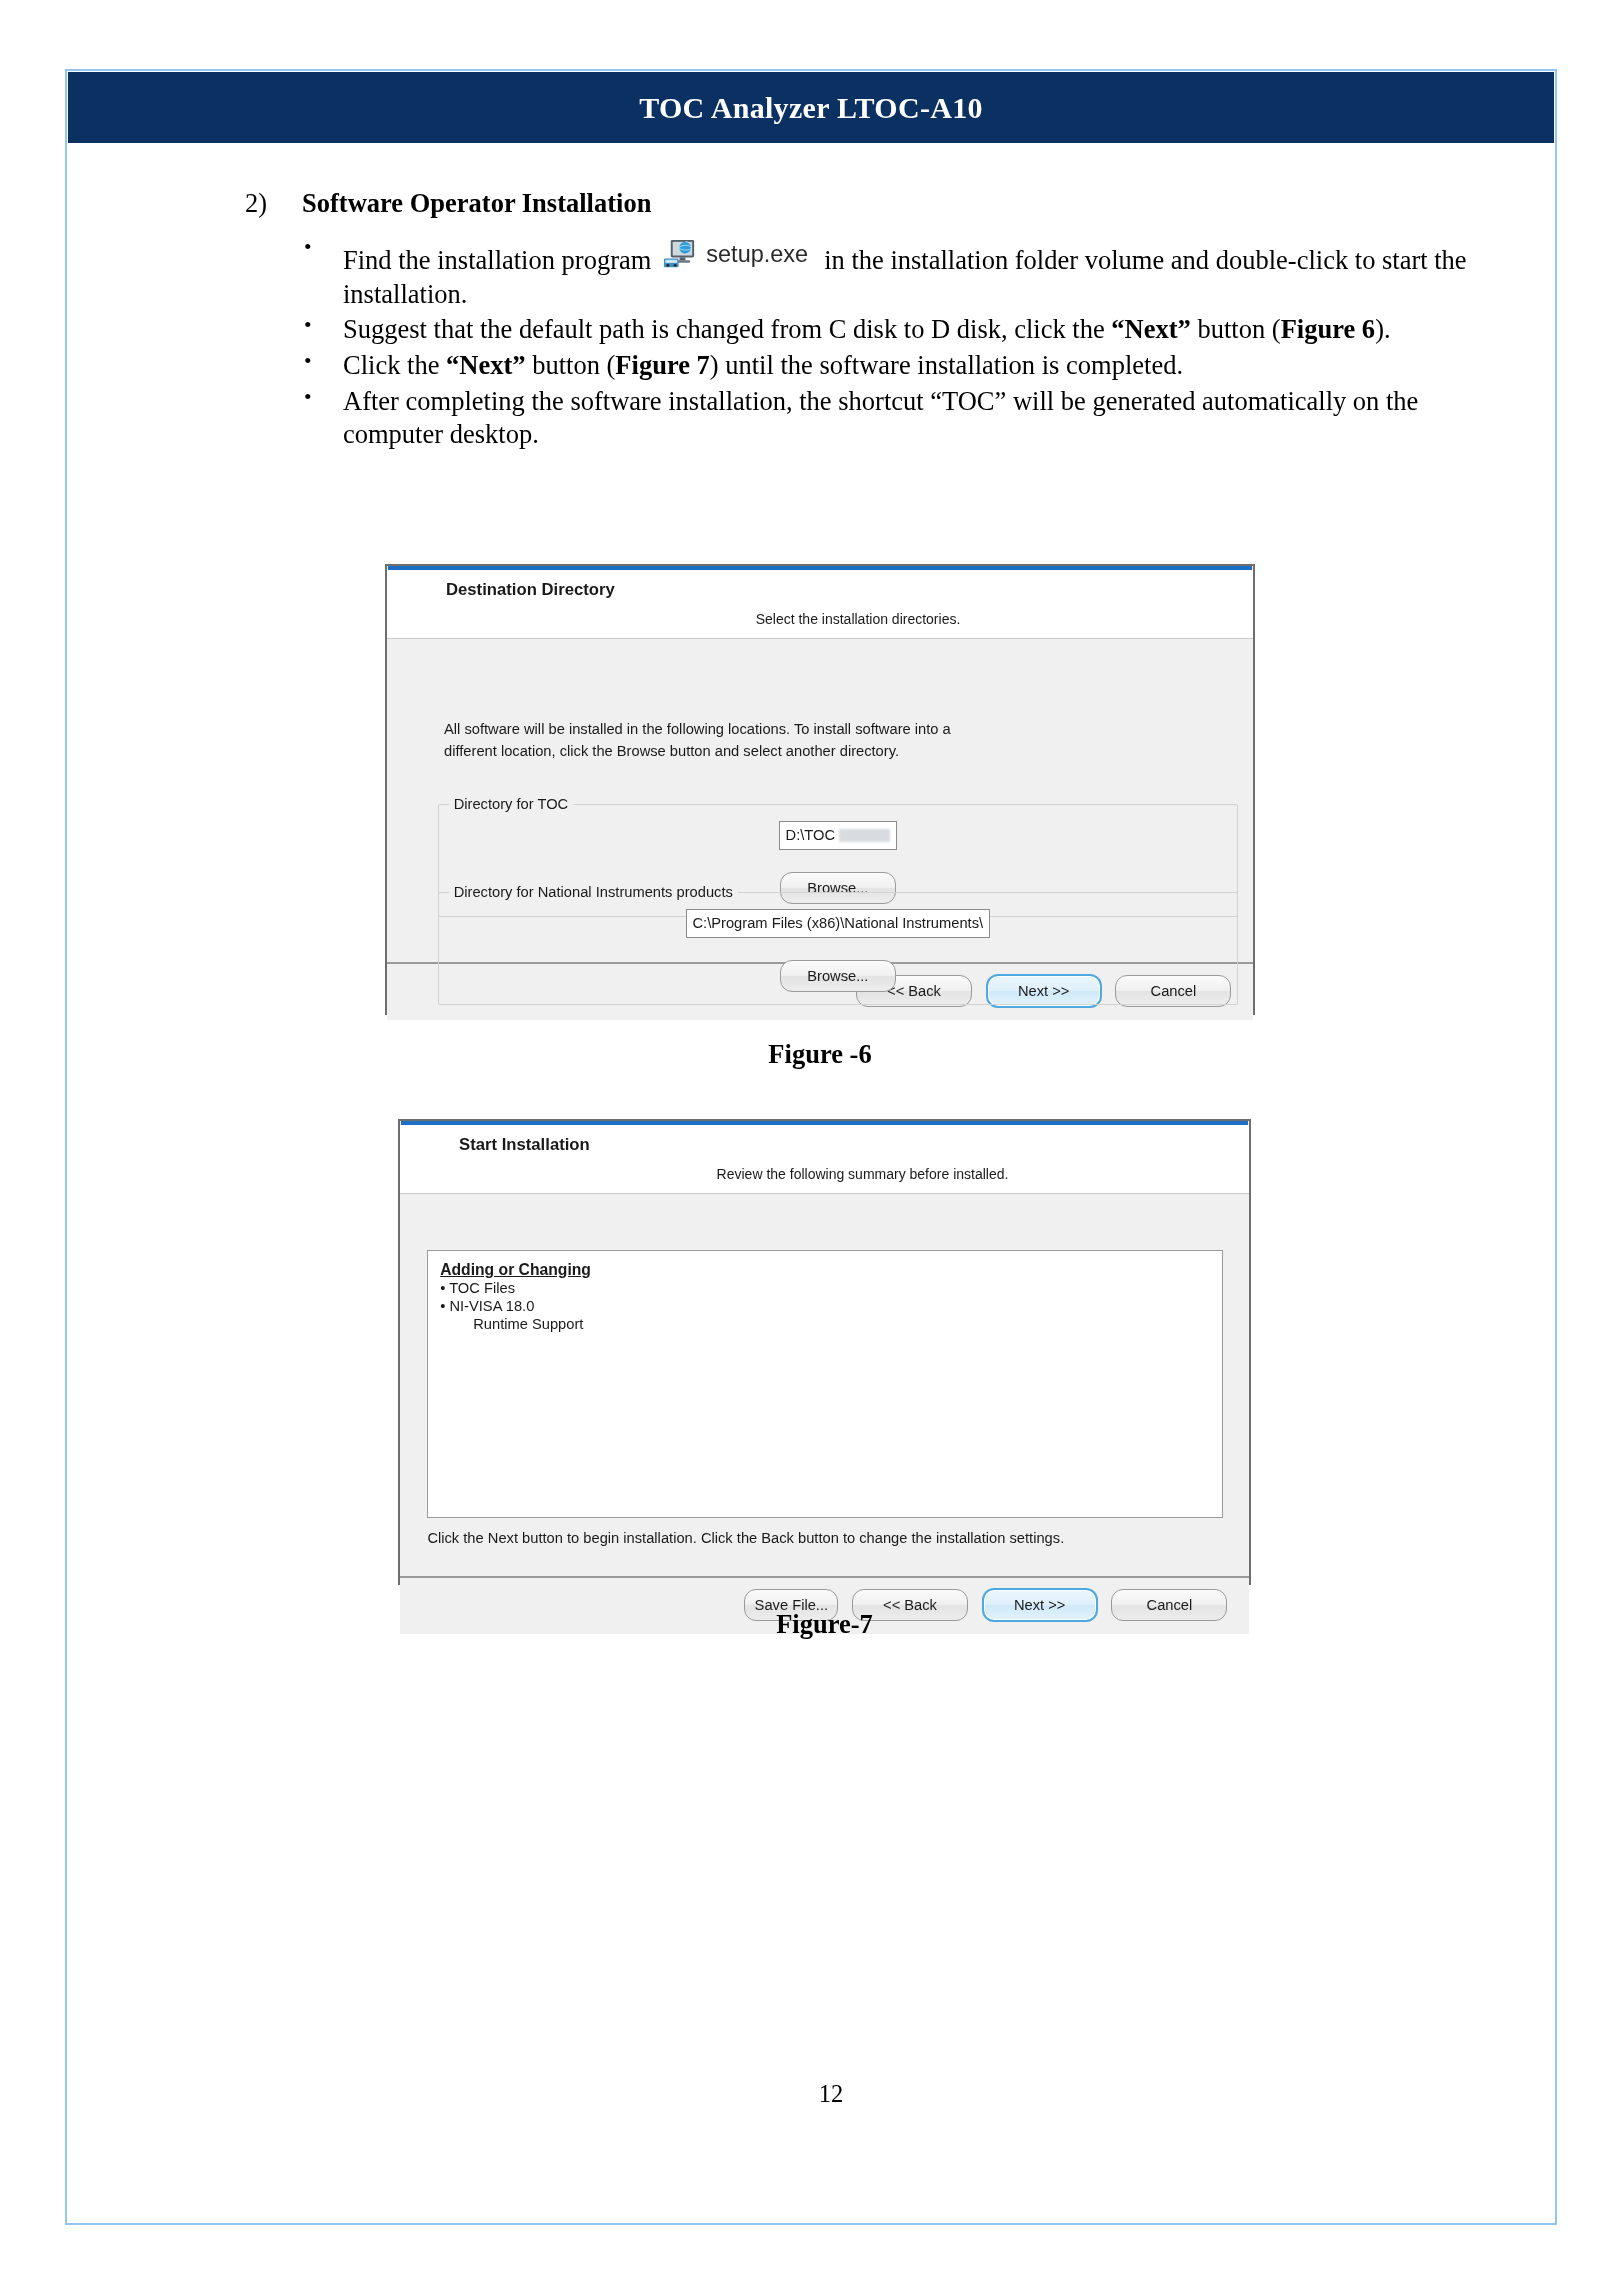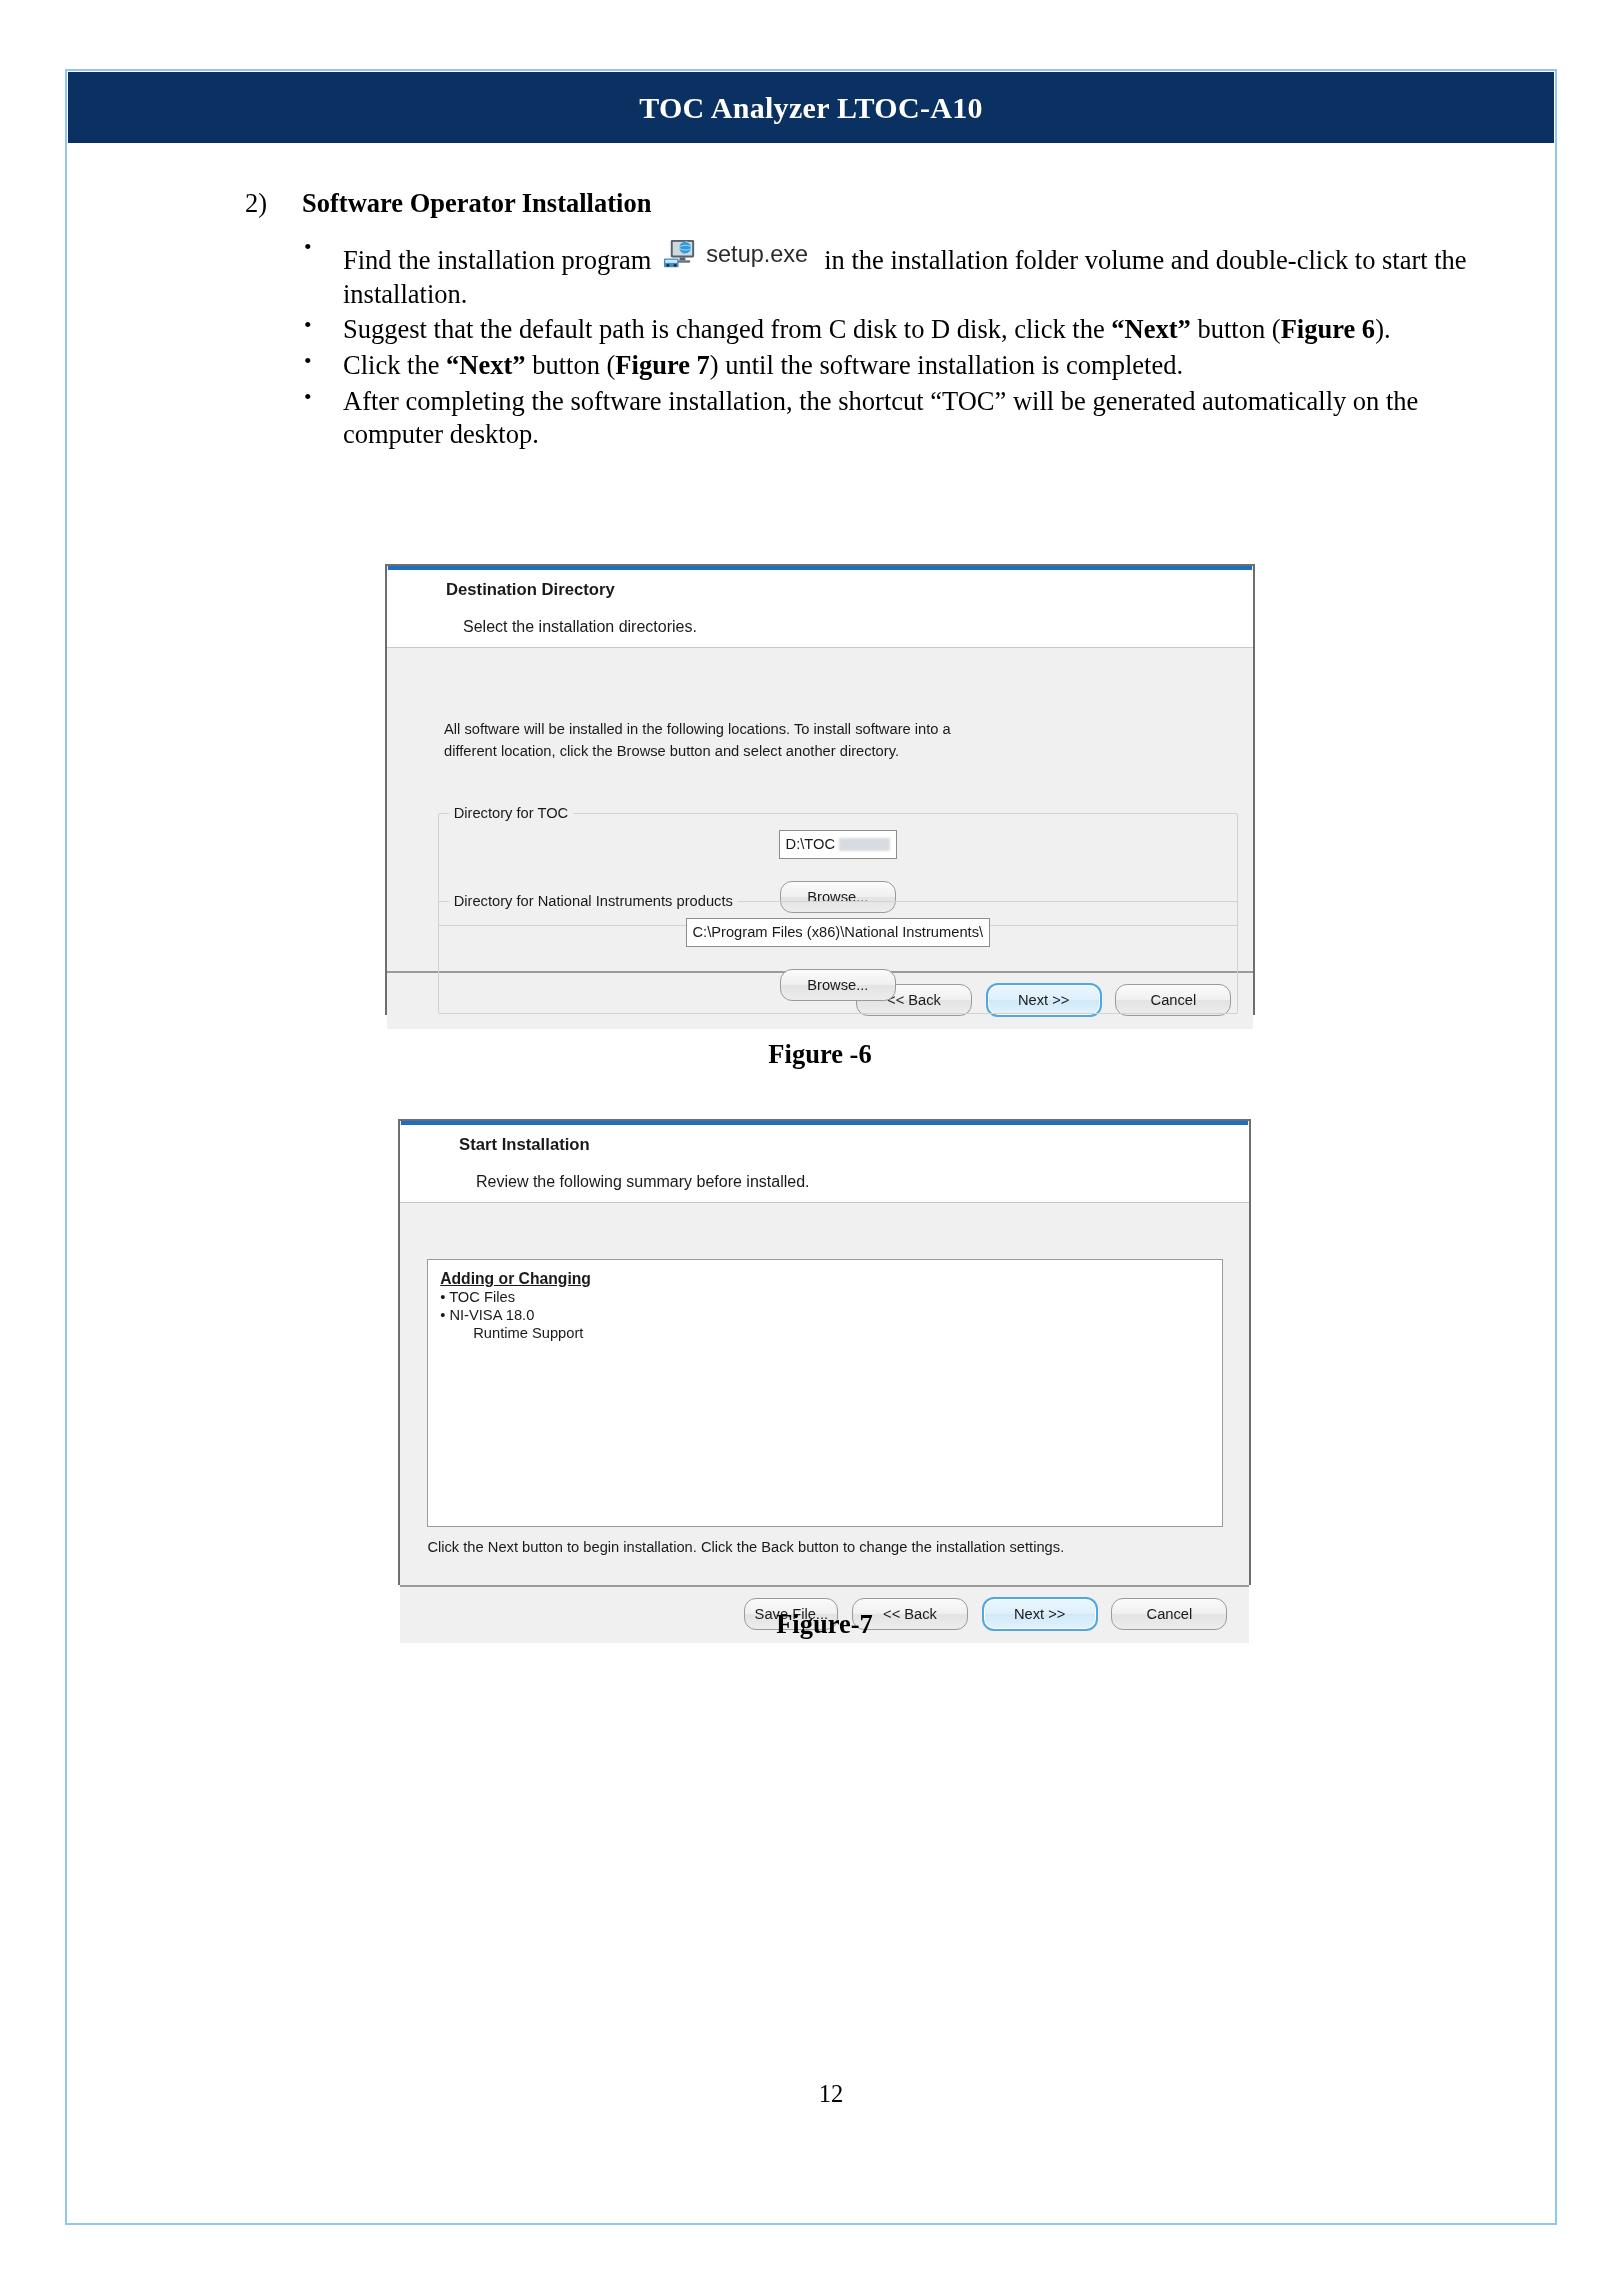--- a/index.html
+++ b/index.html
@@ -142,23 +142,24 @@
     background: #FFFFFF;
     padding: 9.8px 0 11.8px 0;
     border-bottom: 1px solid #C8C8C8;
   }
   .dlg-head .h1 {
     font-weight: bold;
     font-size: 16.7px;
     margin-left: 59px;
   }
   .dlg-head .h2 {
-    font-size: 16px;
+    font-size: 14px;
     margin-left: 76px;
-    margin-top: 18px;
+    margin-top: 11px;
+    text-align: center;
   }
   .dlg-body {
     background: #F0F0F0;
     position: relative;
   }
   .dlg-foot {
     border-top: 2px solid #9a9a9a;
     background: #F0F0F0;
     display: flex;
     align-items: center;
@@ -328,21 +329,21 @@
 
   <div class="dlg" style="left:385px; top:564px; width:870px; height:451px;">
     <div class="dlg-accent"></div>
 
     <div class="dlg-head">
       <div class="h1">Destination Directory</div>
       <div class="h2">Select the installation directories.</div>
     </div>
 
     <div class="dlg-body" style="height:323px;">
-      <div class="info-text" style="position:absolute; left:57px; top:71px; width:549px;">All software will be installed in the following locations. To install software into a different location, click the Browse button and select another directory.</div>
+      <div class="info-text" style="position:absolute; left:57px; top:80px; width:549px;">All software will be installed in the following locations. To install software into a different location, click the Browse button and select another directory.</div>
 
       <div class="fgroup" style="position:absolute; left:51px; top:165px; width:774px;">
         <span class="legend">Directory for TOC</span>
         <div class="field-row">
           <div class="txtbox"><span>D:\TOC</span><span class="redact"></span></div>
           <div class="btn">Browse...</div>
         </div>
       </div>
 
       <div class="fgroup" style="position:absolute; left:51px; top:253px; width:774px;">

